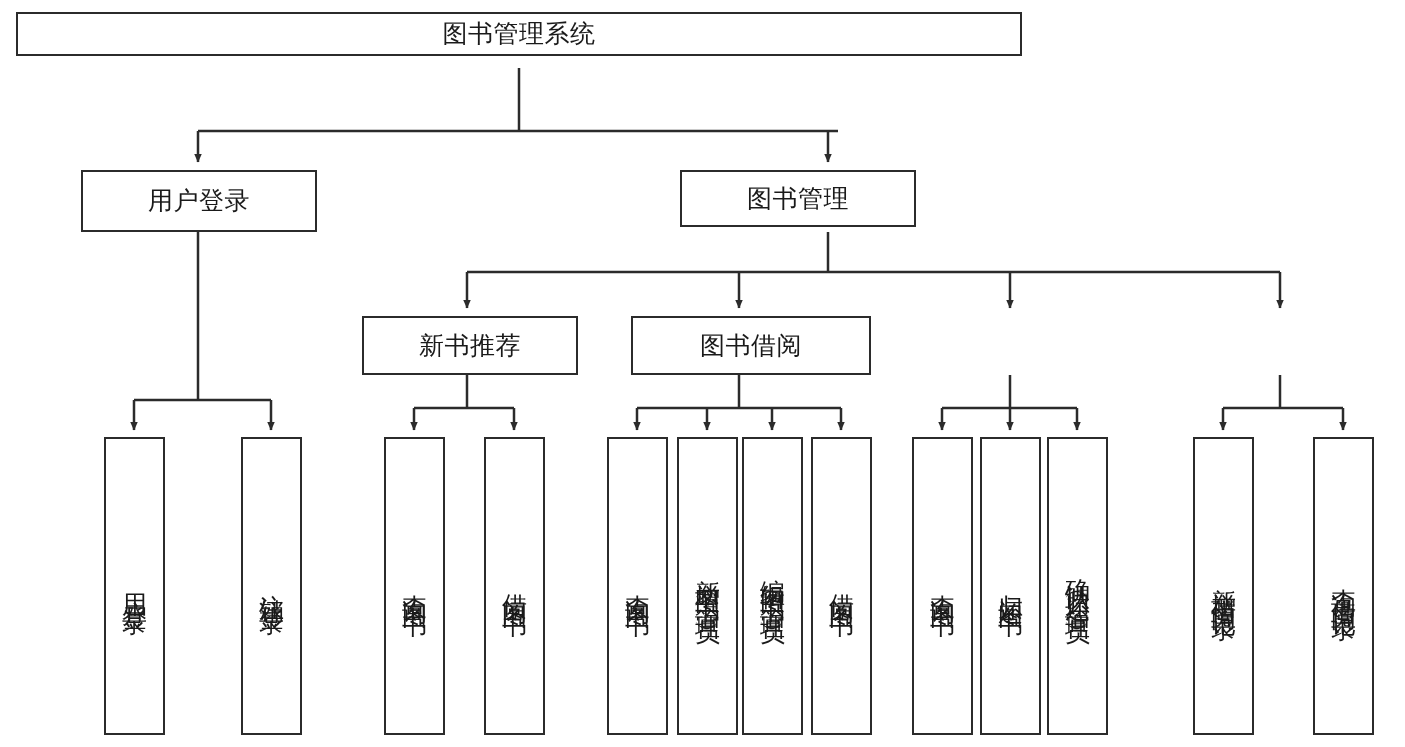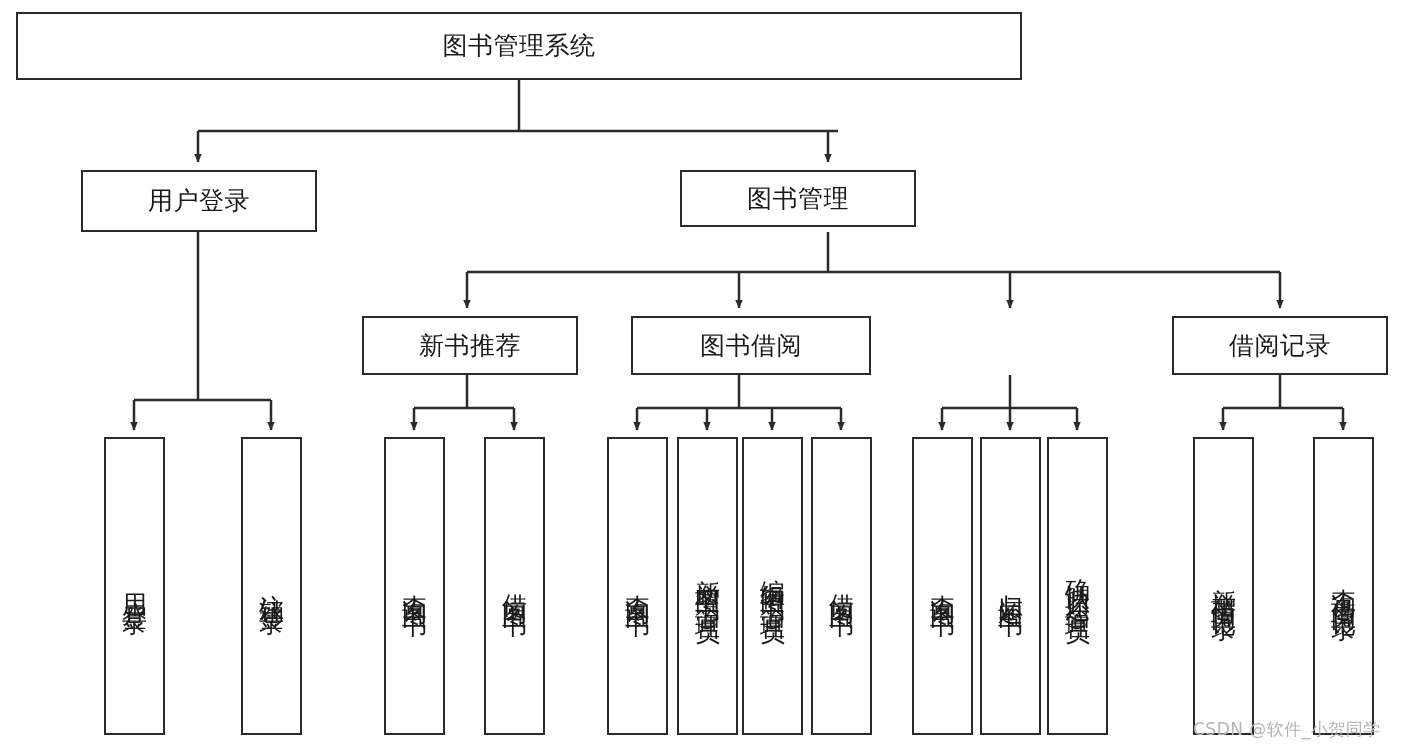--- a/index.html
+++ b/index.html
@@ -119,39 +119,36 @@
       <path d="M1010,408 L1010,430" marker-end="url(#arrow)"></path>
       <path d="M1077,408 L1077,430" marker-end="url(#arrow)"></path>
 
       <path d="M1280,375 L1280,408"></path>
       <path d="M1223,408 L1343,408"></path>
       <path d="M1223,408 L1223,430" marker-end="url(#arrow)"></path>
       <path d="M1343,408 L1343,430" marker-end="url(#arrow)"></path>
     </g>
   </svg>
 
-  <div class="node root h" style="left:16px; top:12px; width:1006px; height:68px;">
+  <div class="node root h" style="left:16px; top:12px; width:1006px; height:44px;">
     <span class="label">图书管理系统</span>
   </div>
 
   <div class="node h" style="left:81px; top:170px; width:236px; height:62px;">
     <span class="label">用户登录</span>
   </div>
   <div class="node h" style="left:680px; top:170px; width:236px; height:57px;">
     <span class="label">图书管理</span>
   </div>
 
   <div class="node h" style="left:362px; top:316px; width:216px; height:59px;">
     <span class="label">新书推荐</span>
   </div>
   <div class="node h" style="left:631px; top:316px; width:240px; height:59px;">
     <span class="label">图书借阅</span>
-  </div>
-  <div class="node h" style="left:1172px; top:316px; width:216px; height:59px;">
-    <span class="label">借阅记录</span>
   </div>
 
   <div class="node v" style="left:104px; top:437px; width:61px; height:298px;">
     <span class="label">用户登录</span>
   </div>
   <div class="node v" style="left:241px; top:437px; width:61px; height:298px;">
     <span class="label">注销登录</span>
   </div>
 
   <div class="node v" style="left:384px; top:437px; width:61px; height:298px;">
@@ -184,15 +181,14 @@
     <span class="label">确认归还（管理员）</span>
   </div>
 
   <div class="node v" style="left:1193px; top:437px; width:61px; height:298px;">
     <span class="label">新增借阅记录</span>
   </div>
   <div class="node v" style="left:1313px; top:437px; width:61px; height:298px;">
     <span class="label">查询借阅记录</span>
   </div>
 
-  <div class="watermark" style="left:1193px; top:718px;">CSDN @软件_小贺同学</div>
 
 </div>
 
 </body></html>

